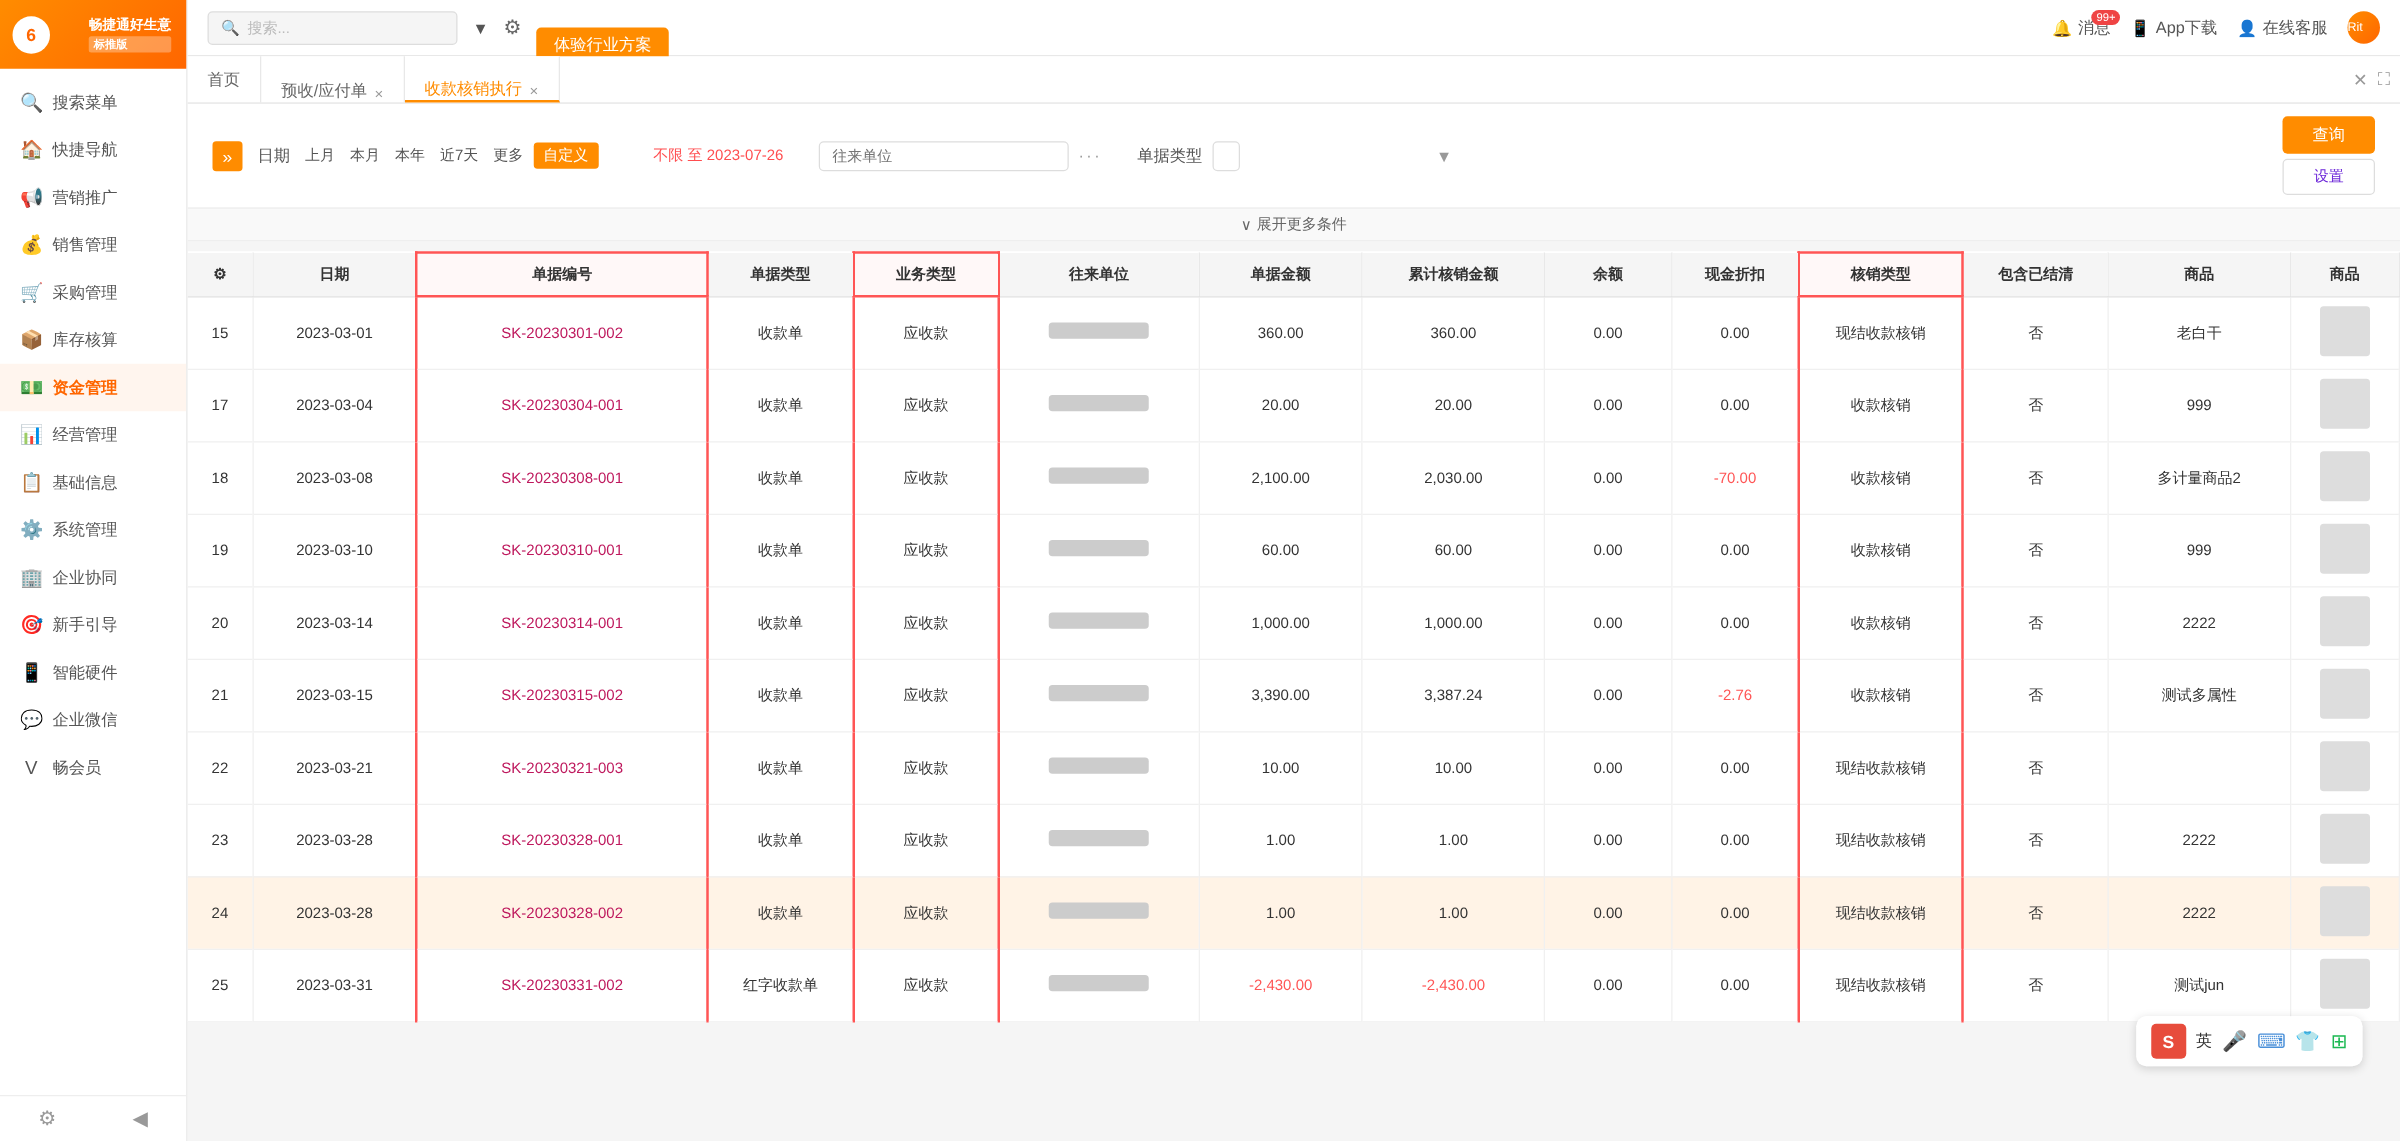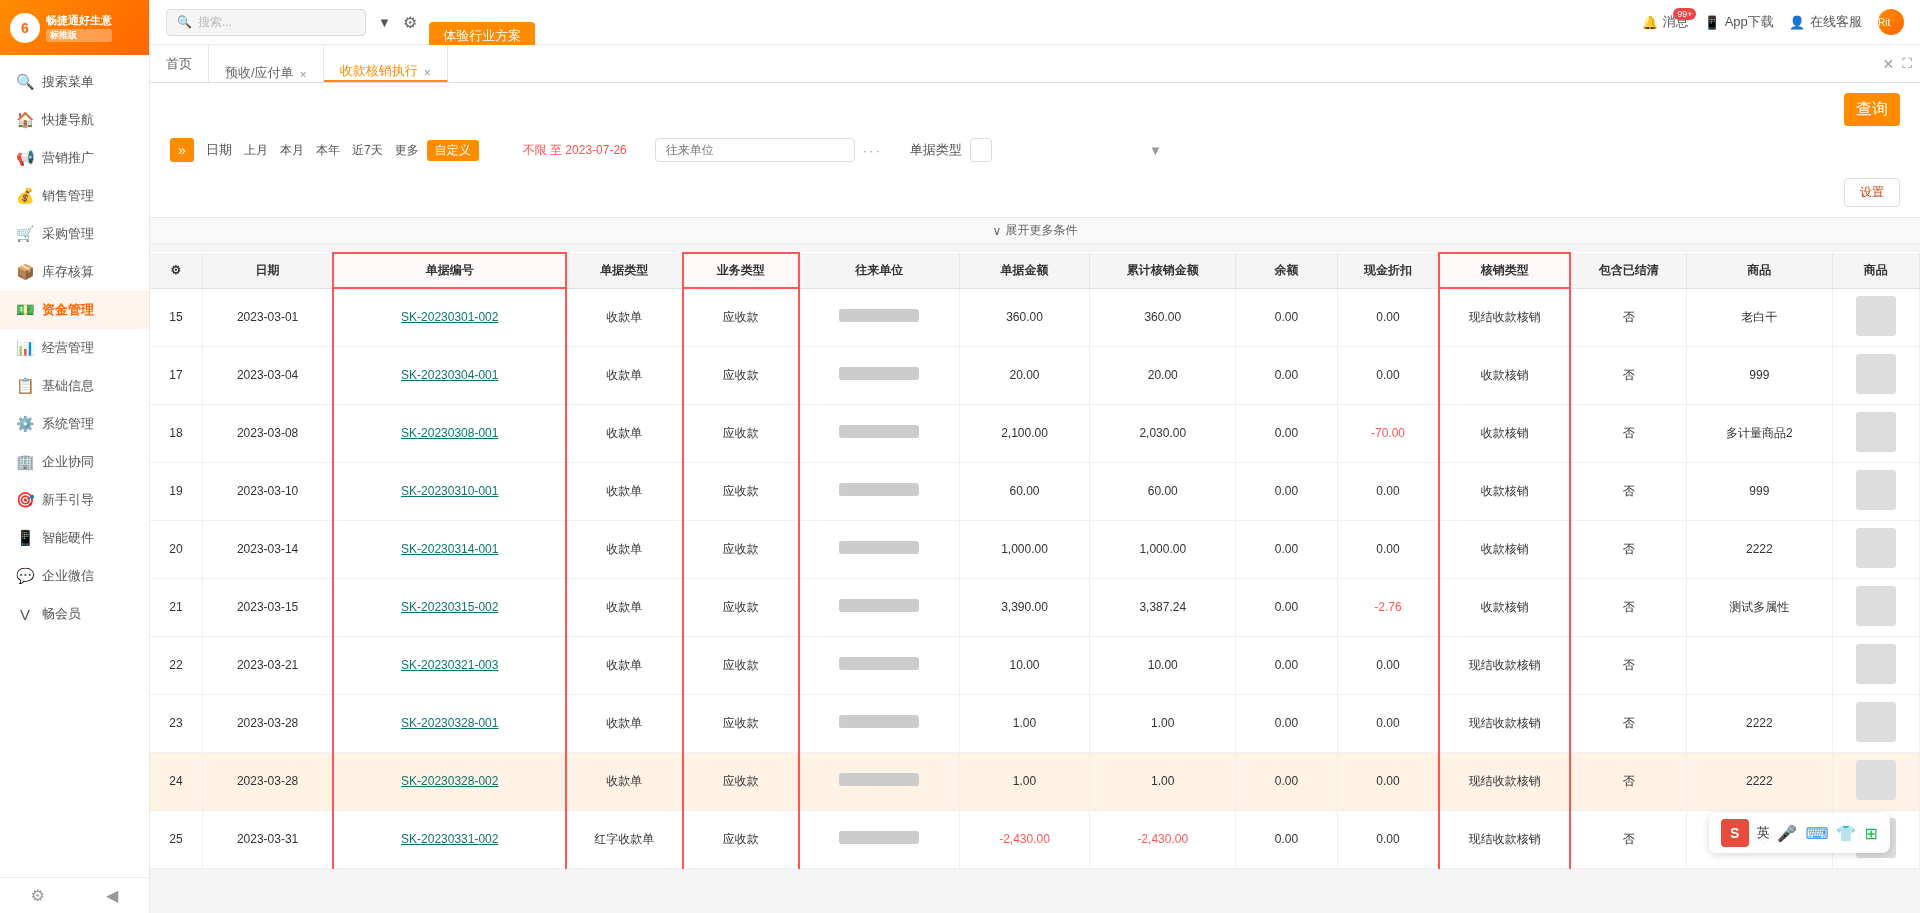--- a/index.html
+++ b/index.html
@@ -31,21 +31,21 @@
       height: 30px;
       background: #fff;
       border-radius: 50%;
       display: flex;
       align-items: center;
       justify-content: center;
       color: #ff6600;
       font-weight: bold;
       font-size: 14px;
     }
-    .sidebar-logo-text { line-height: 1.3; font-size: 11px; }
+    .sidebar-logo-text { line-height: 1.3; font-size: 11px; margin-left: 25px; }
     .sidebar-tag { font-size: 9px; background: rgba(255,255,255,0.3); padding: 1px 4px; border-radius: 2px; margin-top: 2px; }
     .sidebar-menu { flex: 1; overflow-y: auto; padding: 8px 0; }
     .sidebar-item {
       display: flex;
       align-items: center;
       gap: 8px;
       padding: 10px 16px;
       cursor: pointer;
       color: #555;
       font-size: 13px;
@@ -205,33 +205,32 @@
       color: #333;
       background: #fff;
       appearance: none;
     }
     .filter-dots { color: #999; letter-spacing: 2px; cursor: pointer; }
     .btn-query {
       background: #ff8c00;
       color: #fff;
       border: none;
       border-radius: 4px;
-      padding: 6px 12px;
-      cursor: pointer;
-      font-size: 16px;
+      padding: 6px 24px;
+      cursor: pointer;
+      font-size: 13px;
     }
     .btn-setting {
       border: 1px solid #ddd;
       background: #fff;
       border-radius: 4px;
       padding: 5px 14px;
       cursor: pointer;
       font-size: 12px;
-      color: #c2410c;
-      margin-top: 48px;
+      color: #6d28d9;
     }
     .filter-expand { display: flex; align-items: center; justify-content: center; padding: 4px 0; background: #f9f9f9; border-bottom: 1px solid #eee; }
     .expand-btn { color: #666; cursor: pointer; font-size: 12px; display: flex; align-items: center; gap: 4px; }
 
     
     .table-wrapper { background: #fff; margin: 8px 0 0 0; padding: 0; }
     table { width: 100%; border-collapse: collapse; font-size: 12px; }
     thead th {
       background: #f5f5f5;
       border-bottom: 1px solid #e0e0e0;
@@ -250,21 +249,21 @@
     tbody tr { border-bottom: 1px solid #f0f0f0; }
     tbody tr.highlighted { background: #fff3e6; }
     tbody td {
       padding: 7px 8px;
       text-align: center;
       color: #333;
       border-right: 1px solid #f0f0f0;
       white-space: nowrap;
     }
     .td-outlined-col { border-left: 2px solid #f55; border-right: 2px solid #f55; }
-    .td-link { color: #0f766e; cursor: pointer; text-decoration: underline; }
+    .td-link { color: #be185d; cursor: pointer; }
     .td-red { color: #f55; }
     .td-negative { color: #f55; }
     .col-index { width: 36px; }
     .col-date { width: 90px; }
     .col-sn { width: 160px; }
     .col-type { width: 80px; }
     .col-biz { width: 80px; }
     .col-partner { width: 110px; }
     .col-amount { width: 90px; }
     .col-acc { width: 100px; }

